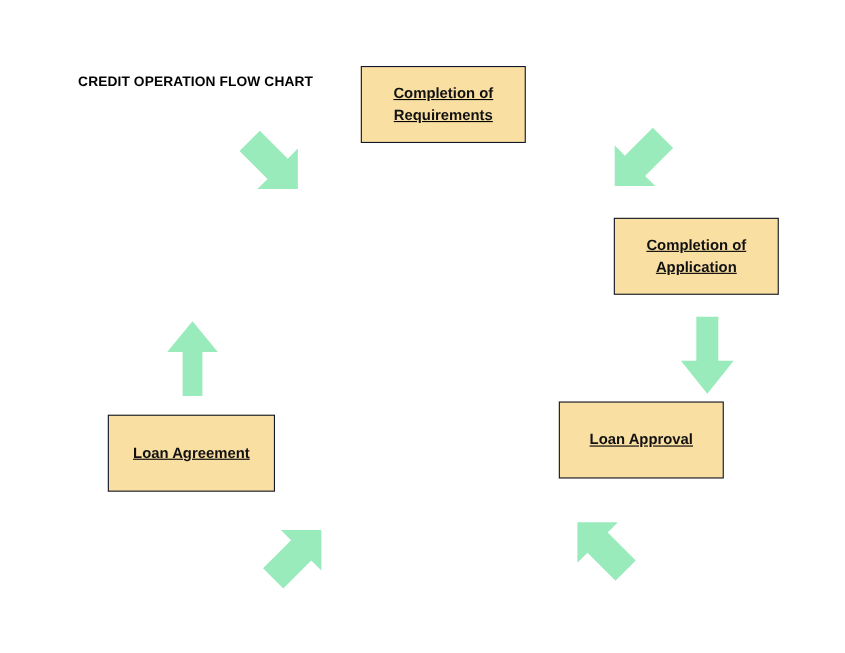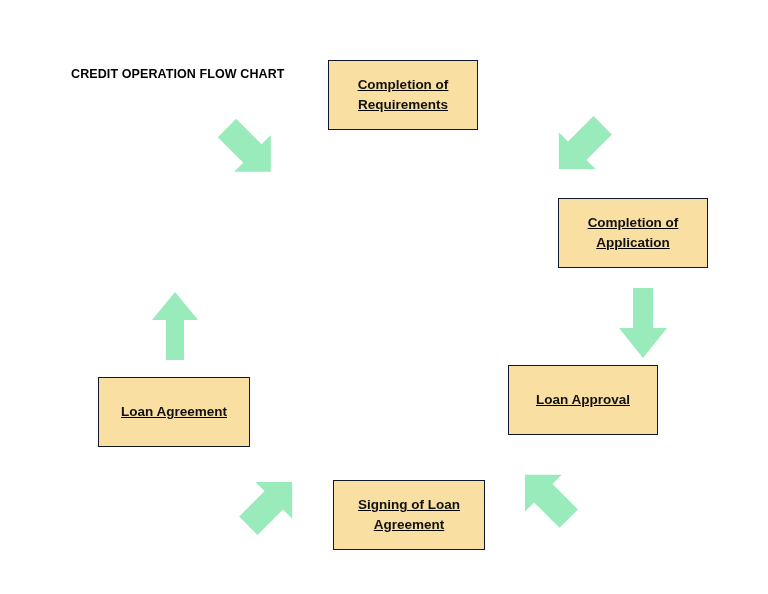--- a/index.html
+++ b/index.html
@@ -71,24 +71,20 @@
 
   <div class="node" style="left:558px; top:198px; width:150px; height:70px;">
     <span class="node-label">Completion of
 Application</span>
   </div>
 
   <div class="node" style="left:508px; top:365px; width:150px; height:70px;">
     <span class="node-label">Loan Approval</span>
   </div>
 
-  <div class="node" style="left:333px; top:480px; width:152px; height:70px;">
-    <span class="node-label">Signing of Loan
-Agreement</span>
-  </div>
 
   <div class="node" style="left:98px; top:377px; width:152px; height:70px;">
     <span class="node-label">Loan Agreement</span>
   </div>
 
 
   <div class="arrow" style="left:544px; top:112px;">
     <svg width="82" height="76" viewBox="0 0 82 76">
       <g transform="rotate(45 41 38)">
         <path d="M 23 8 L 49 8 L 49 44 L 62 44 L 36 70 L 10 44 L 23 44 Z" fill="#99EBBB"></path>

